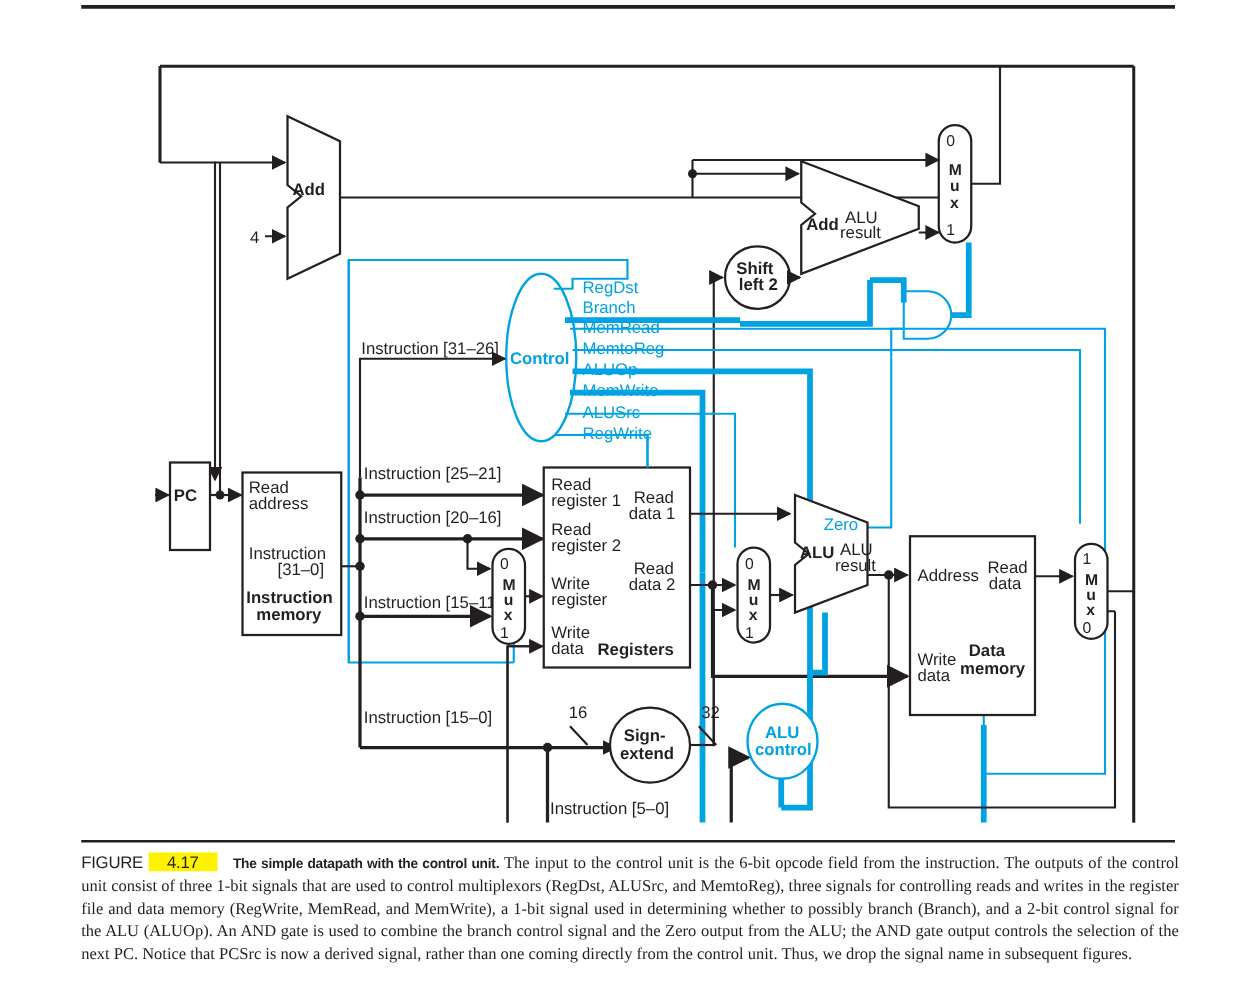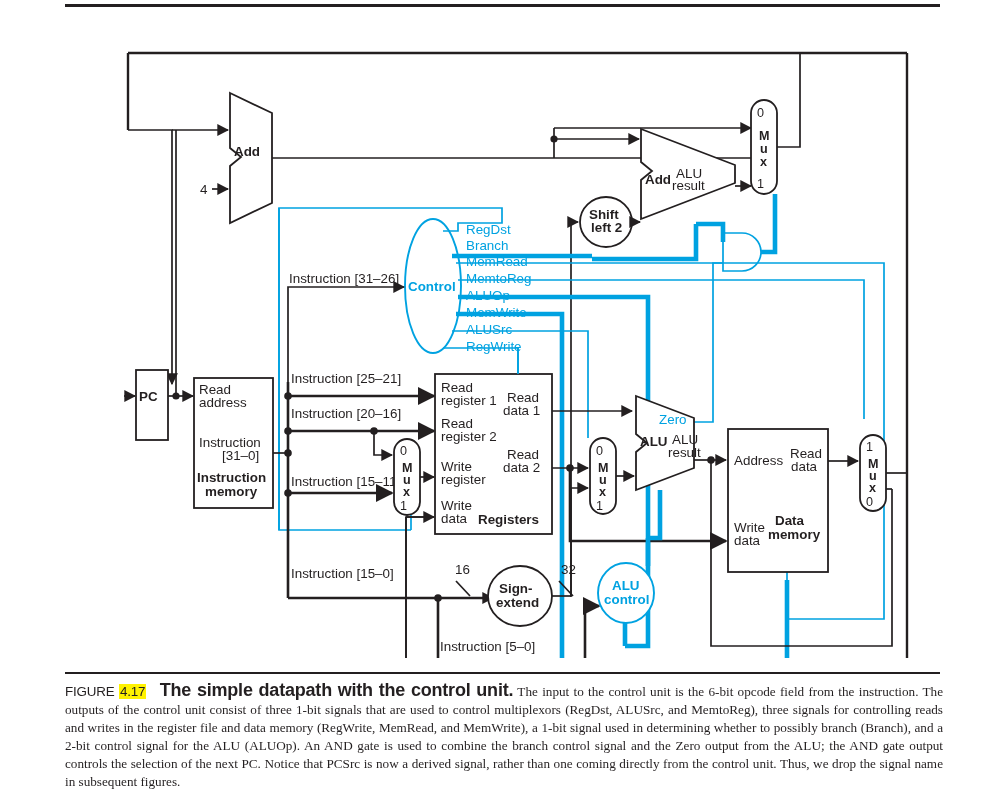--- a/index.html
+++ b/index.html
@@ -6,22 +6,22 @@
   body{width:999px;height:803px;font-family:"Liberation Sans",sans-serif;color:#000;}
   #page{position:relative;width:999px;height:803px;overflow:hidden;}
   #toprule{position:absolute;left:65px;top:4px;width:875px;height:3px;background:#231f20;}
   #figwrap{position:absolute;left:0;top:18px;width:999px;height:640px;}
   #caprule{position:absolute;left:65px;top:672px;width:875px;height:2px;background:#231f20;}
   #caption{position:absolute;left:65px;top:681px;width:878px;
            font-family:"Liberation Serif",serif;font-size:13.2px;line-height:18.1px;
            text-align:justify;color:#231f20;}
   #caption .figlabel{font-family:"Liberation Sans",sans-serif;font-weight:normal;font-size:13.4px;
            letter-spacing:-0.2px;}
-  #caption .fignum{background:#fff200;padding:0 1px;}
-  #caption .captitle{font-family:"Liberation Sans",sans-serif;font-weight:bold;font-size:18px;
+  #caption .fignum{background:#fff200;padding:0 15px;}
+  #caption .captitle{font-family:"Liberation Sans",sans-serif;font-weight:bold;font-size:11px;
            letter-spacing:-0.2px;}
   svg{display:block;}
   .wire{fill:none;stroke:#231f20;stroke-width:1.7;}
   .wire-thick{fill:none;stroke:#231f20;stroke-width:2.6;}
   .ctrl{fill:none;stroke:#00a2e1;stroke-width:1.7;}
   .ctrl-thick{fill:none;stroke:#00a2e1;stroke-width:4.6;}
   .box{fill:#ffffff;stroke:#231f20;stroke-width:1.8;}
   .shape{fill:#ffffff;stroke:#231f20;stroke-width:1.8;}
   .shape-blue{fill:#ffffff;stroke:#00a2e1;stroke-width:1.9;}
   .frame{fill:none;stroke:#231f20;stroke-width:2.4;}

